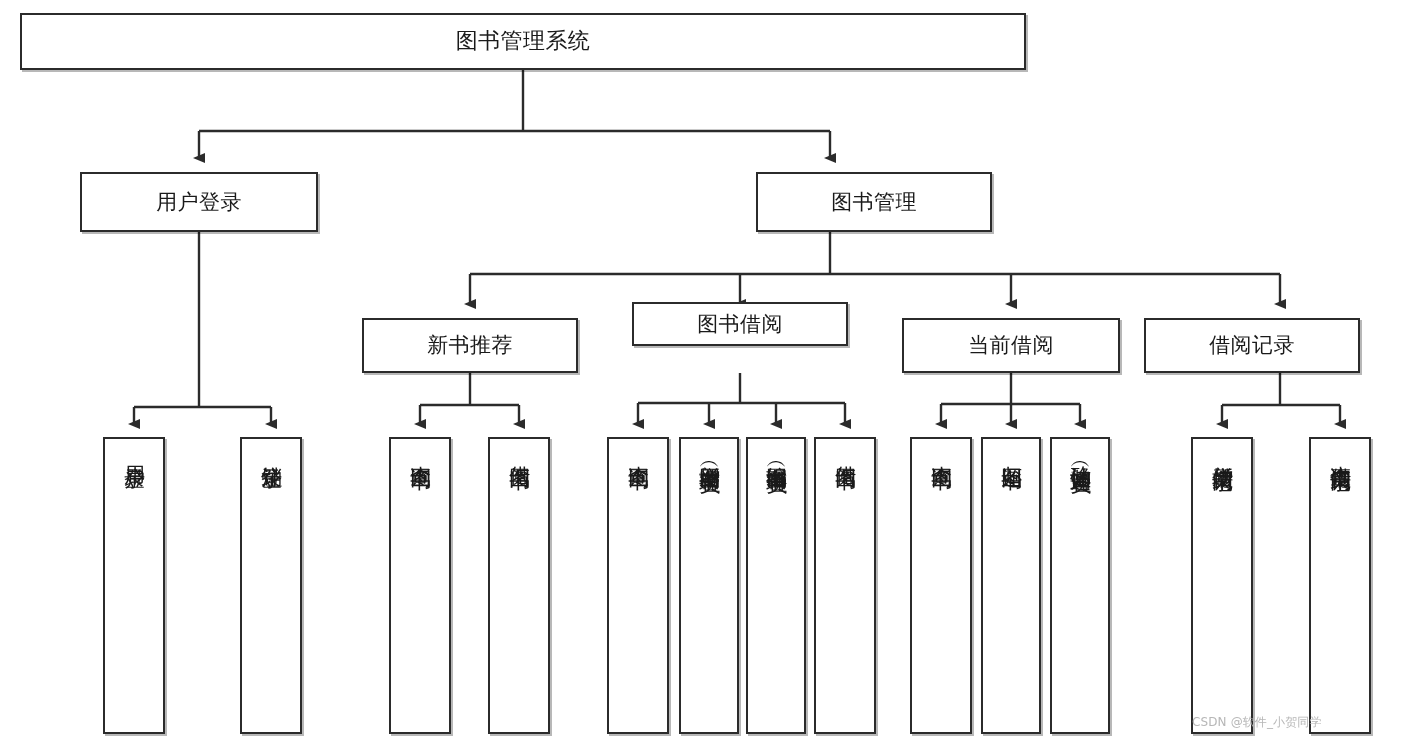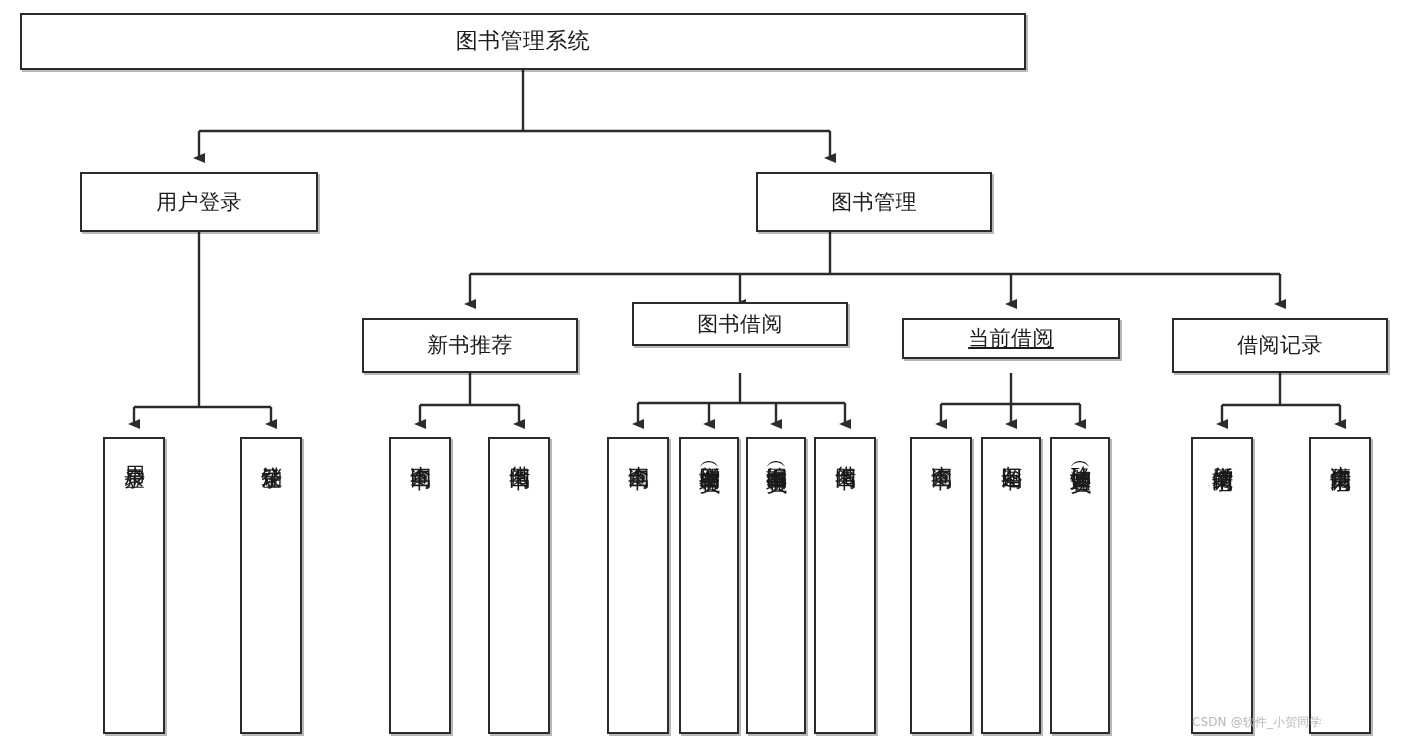--- a/index.html
+++ b/index.html
@@ -137,24 +137,24 @@
   <div class="node horiz" style="left:712px; top:172px; width:236px; height:60px;margin-left:44px;">
     <span class="lbl">图书管理</span>
   </div>
 
   <div class="node horiz" style="left:362px; top:318px; width:216px; height:55px;justify-content:center;">
     <span class="lbl">新书推荐</span>
   </div>
   <div class="node horiz" style="left:632px; top:302px; width:216px; height:44px;">
     <span class="lbl">图书借阅</span>
   </div>
-  <div class="node horiz" style="left:902px; top:318px; width:218px; height:41px;text-decoration:underline;">
+  <div class="node horiz" style="left:902px; top:318px; width:218px; height:55px;">
     <span class="lbl">当前借阅</span>
   </div>
-  <div class="node horiz" style="left:1172px; top:318px; width:216px; height:55px;">
+  <div class="node horiz" style="left:1144px; top:318px; width:216px; height:55px;">
     <span class="lbl">借阅记录</span>
   </div>
 
   <div class="node vert" style="left:103px; top:437px; width:62px; height:297px;">
     <span class="lbl">用户登录</span>
   </div>
   <div class="node vert" style="left:240px; top:437px; width:62px; height:297px;">
     <span class="lbl">注销登录</span>
   </div>
 

